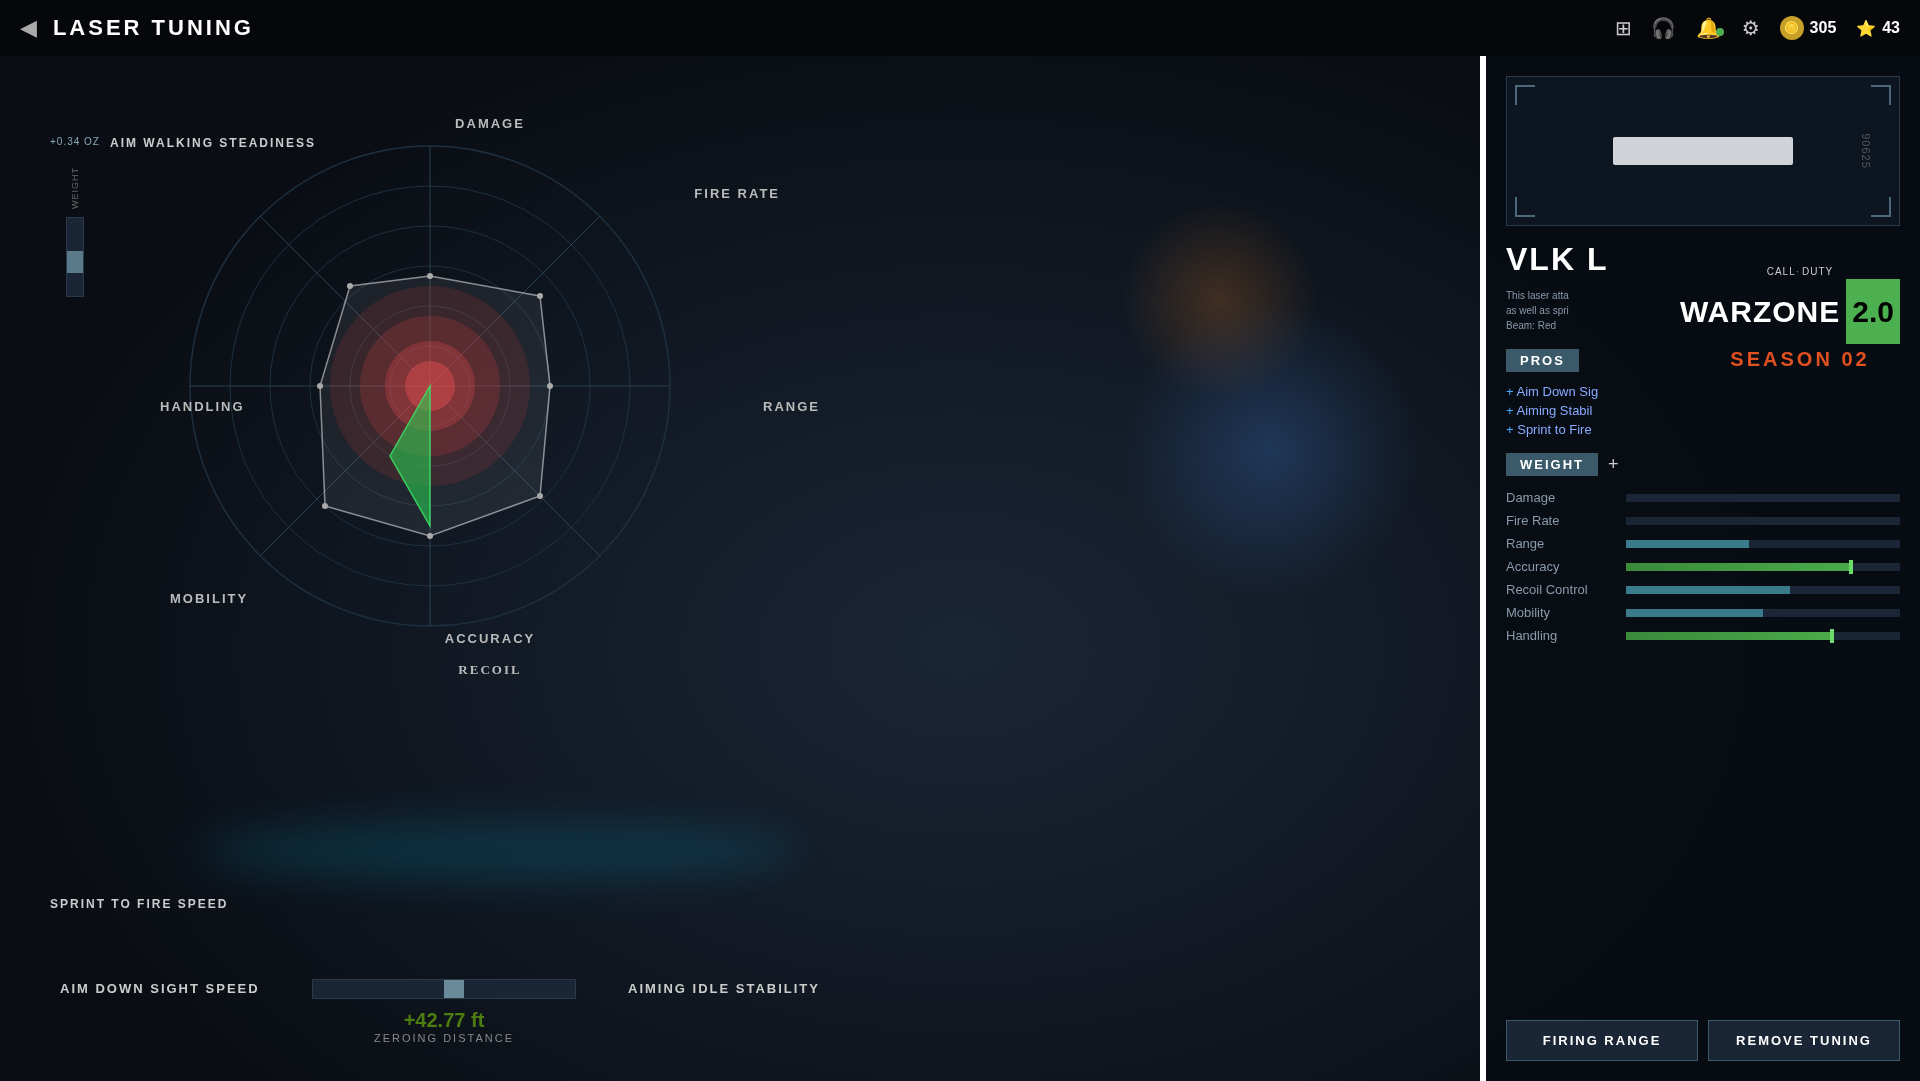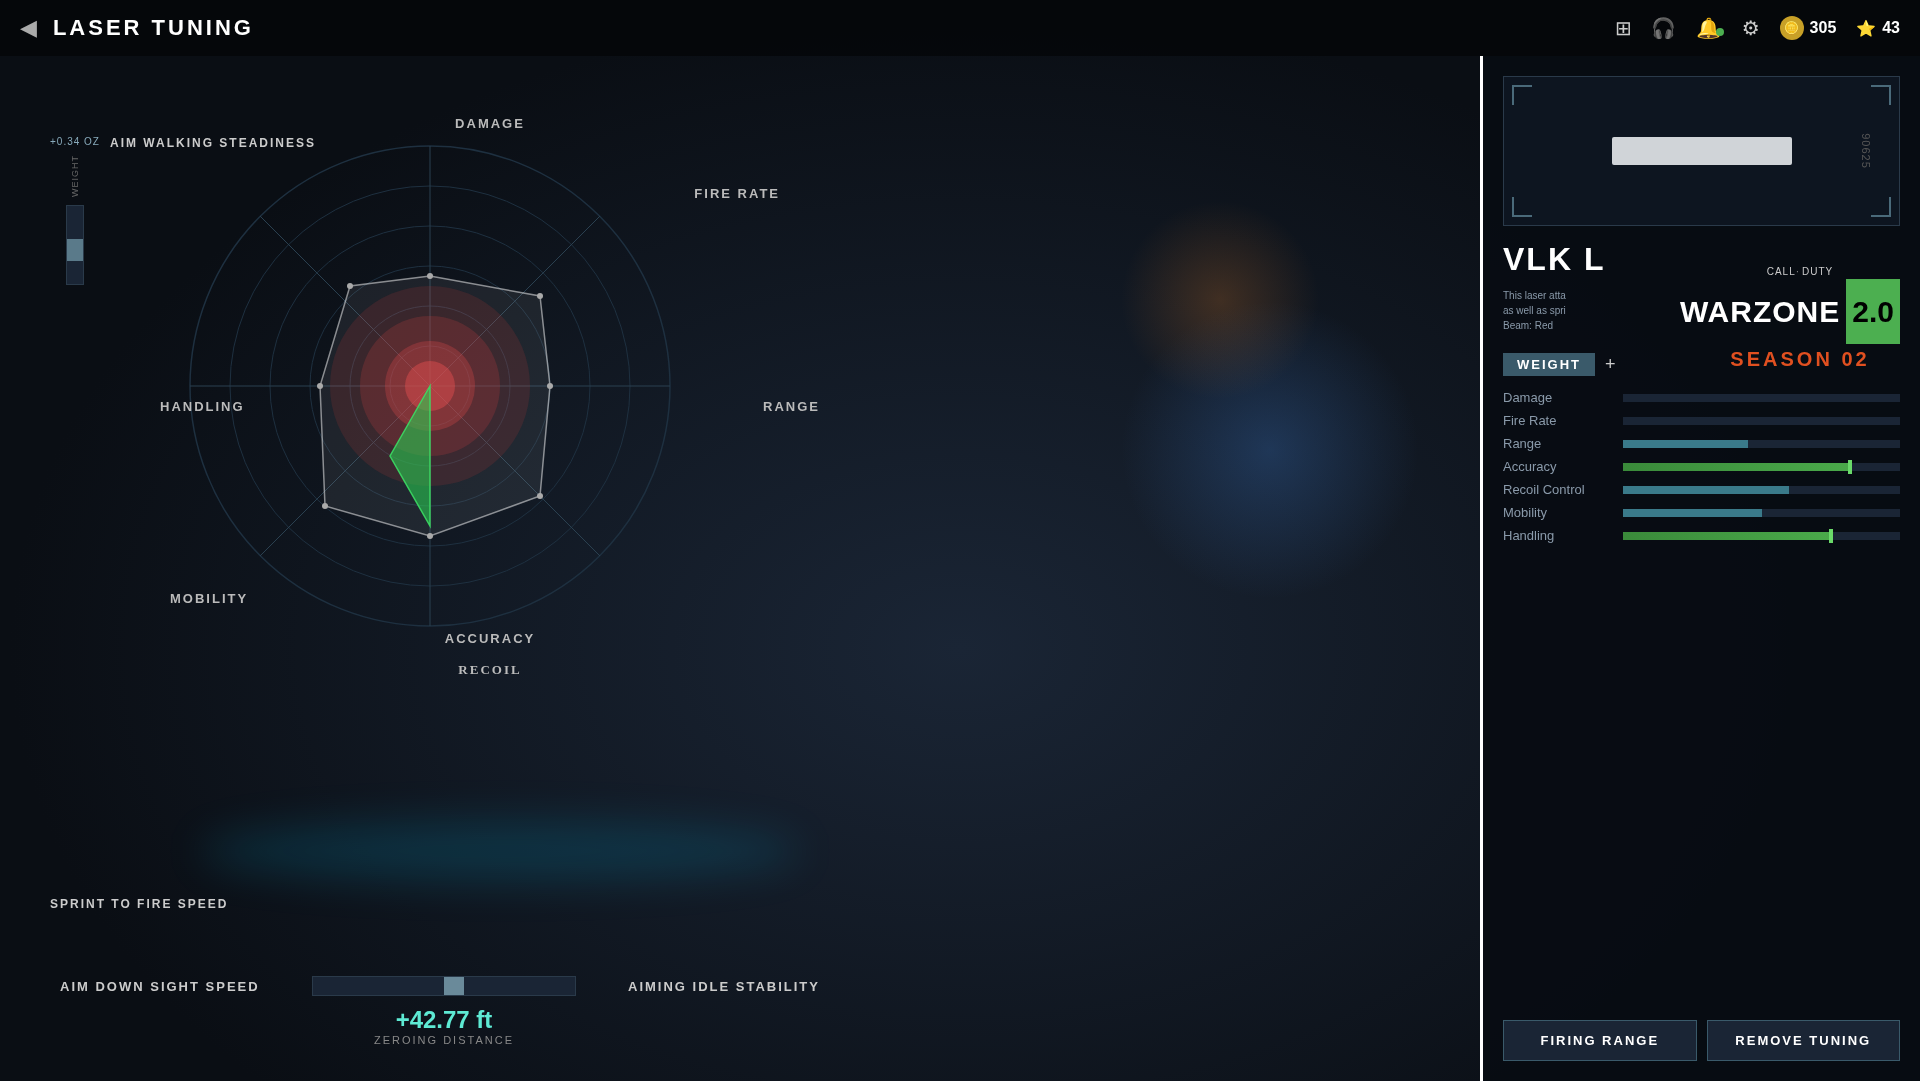--- a/index.html
+++ b/index.html
@@ -251,37 +251,37 @@
       height: 100%;
       background: #6a8a9a;
       left: 50%;
     }
 
     .zeroing-info {
       text-align: center;
     }
 
     .zeroing-value {
-      font-size: 24px;
+      font-size: 20px;
       font-weight: 700;
-      color: #5eead4;
+      color: #4d7c0f;
     }
 
     .zeroing-label {
       font-size: 11px;
       letter-spacing: 2px;
       color: #888;
       text-transform: uppercase;
     }
 
     
     .right-panel {
       width: 440px;
       background: rgba(8, 12, 18, 0.92);
-      border-left: 3px solid #ffffff;
+      border-left: 6px solid #ffffff;
       padding: 20px;
       display: flex;
       flex-direction: column;
       position: relative;
       overflow: hidden;
     }
 
     
     .preview-box {
       width: 100%;
@@ -589,21 +589,21 @@
     </div>
   </div>
 </div>
 
 <div class="main-content">
 
   <div class="left-panel">
 
     <div class="side-stat-left">
       <div class="vertical-bar-container">
-        <div style="font-size:10px; color:#8ab; letter-spacing:1px; text-align:center; margin-bottom:4px;">+0.34 OZ</div>
+        <div style="font-size:10px; color:#8ab; letter-spacing:1px; text-align:center; margin-bottom:16px;">+0.34 OZ</div>
         <div style="writing-mode:vertical-rl; transform:rotate(180deg); font-size:9px; color:#666; letter-spacing:1px; margin-bottom:4px;">WEIGHT</div>
         <div class="vertical-bar">
           <div class="vertical-bar-fill"></div>
         </div>
       </div>
       <div>
         <div class="stat-label-horizontal">AIM WALKING STEADINESS</div>
       </div>
     </div>
 
@@ -705,20 +705,26 @@
       <div style="display:flex; align-items:center; justify-content:flex-end; gap:6px; margin-bottom:4px;">
         <span style="font-size:30px; font-weight:900; letter-spacing:1px; color:#fff;">WARZONE</span>
         <span style="background:#4caf50; color:#000; font-size:30px; font-weight:900; padding:16px 6px; line-height:1.1;">2.0</span>
       </div>
       <div style="font-size:20px; font-weight:700; letter-spacing:3px; color:#e05020; text-align:center; text-transform:uppercase;">
         <span>SEASON</span>
         <span style="color:#e05020;">02</span>
       </div>
     </div>
 
+    <div class="pros-section">
+      <div class="pros-header">PROS</div>
+      <div class="pro-item">Aim Down Sig</div>
+      <div class="pro-item">Aiming Stabil</div>
+      <div class="pro-item">Sprint to Fire</div>
+    </div>
 
     <div class="weight-section">
       <div class="weight-badge">WEIGHT</div>
       <span class="weight-plus">+</span>
     </div>
 
     <div class="stats-section">
 
       <div class="stat-row">
         <span class="stat-name">Damage</span>

